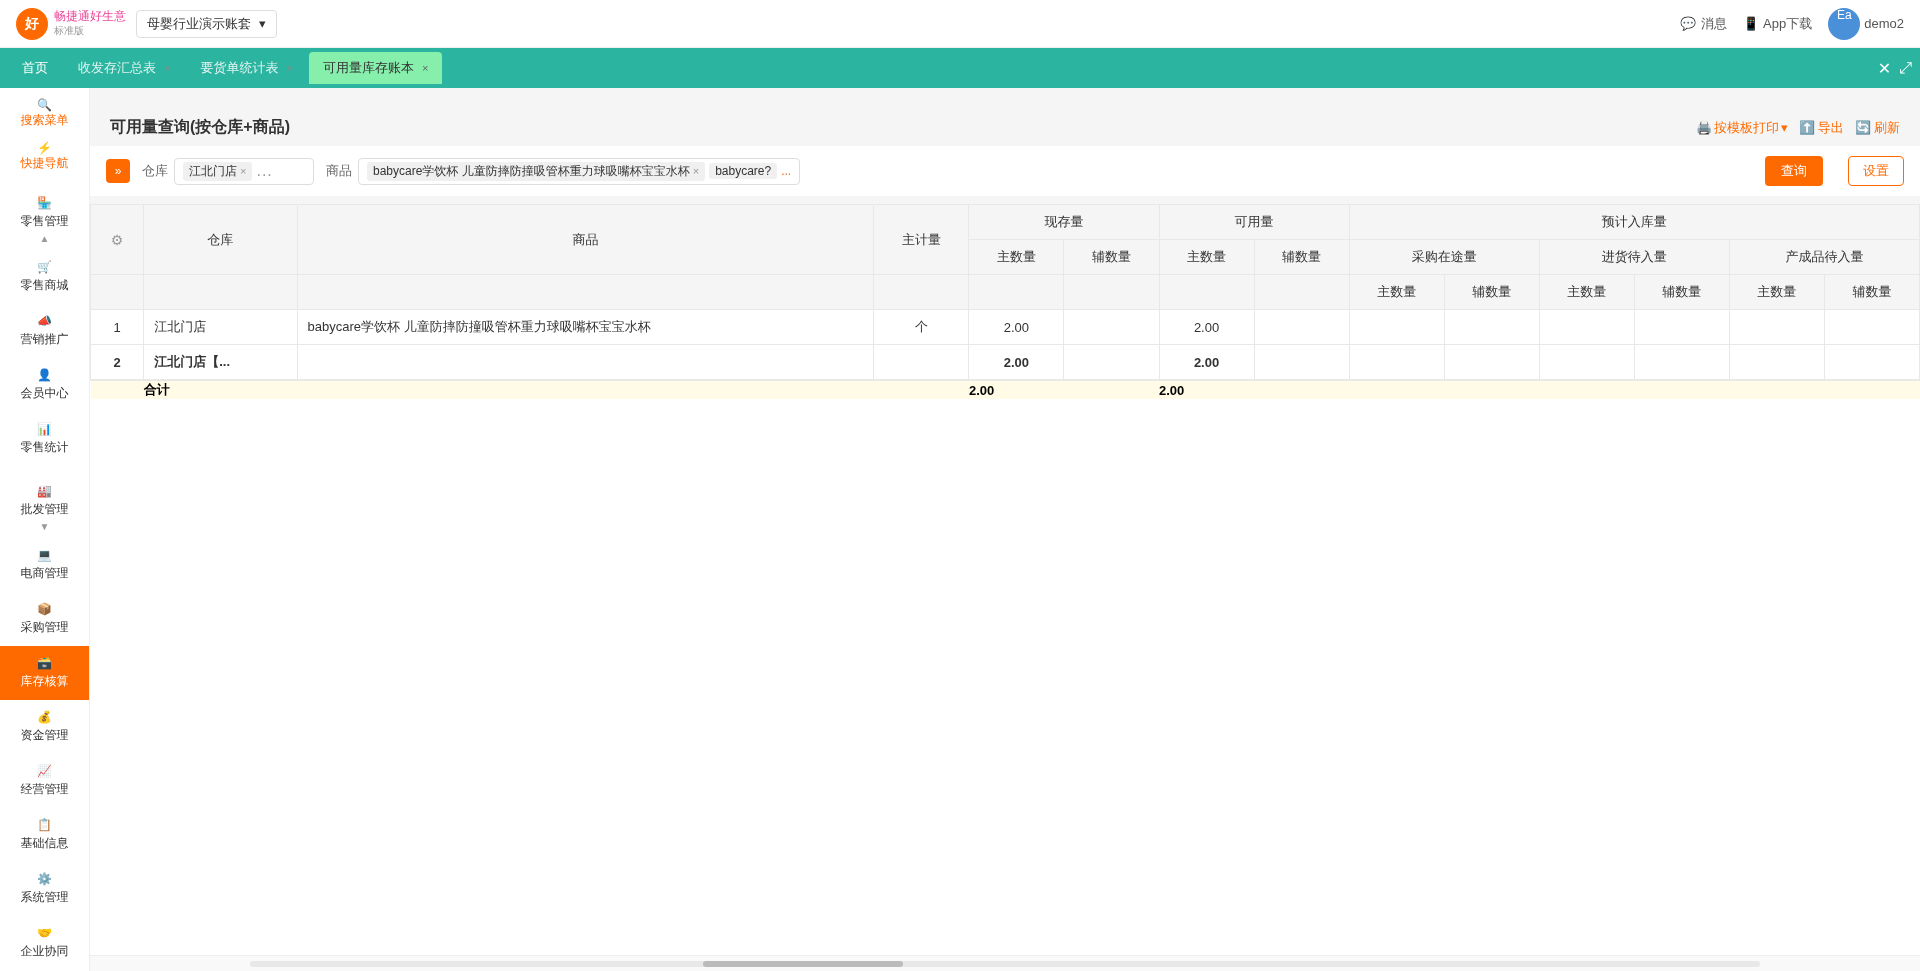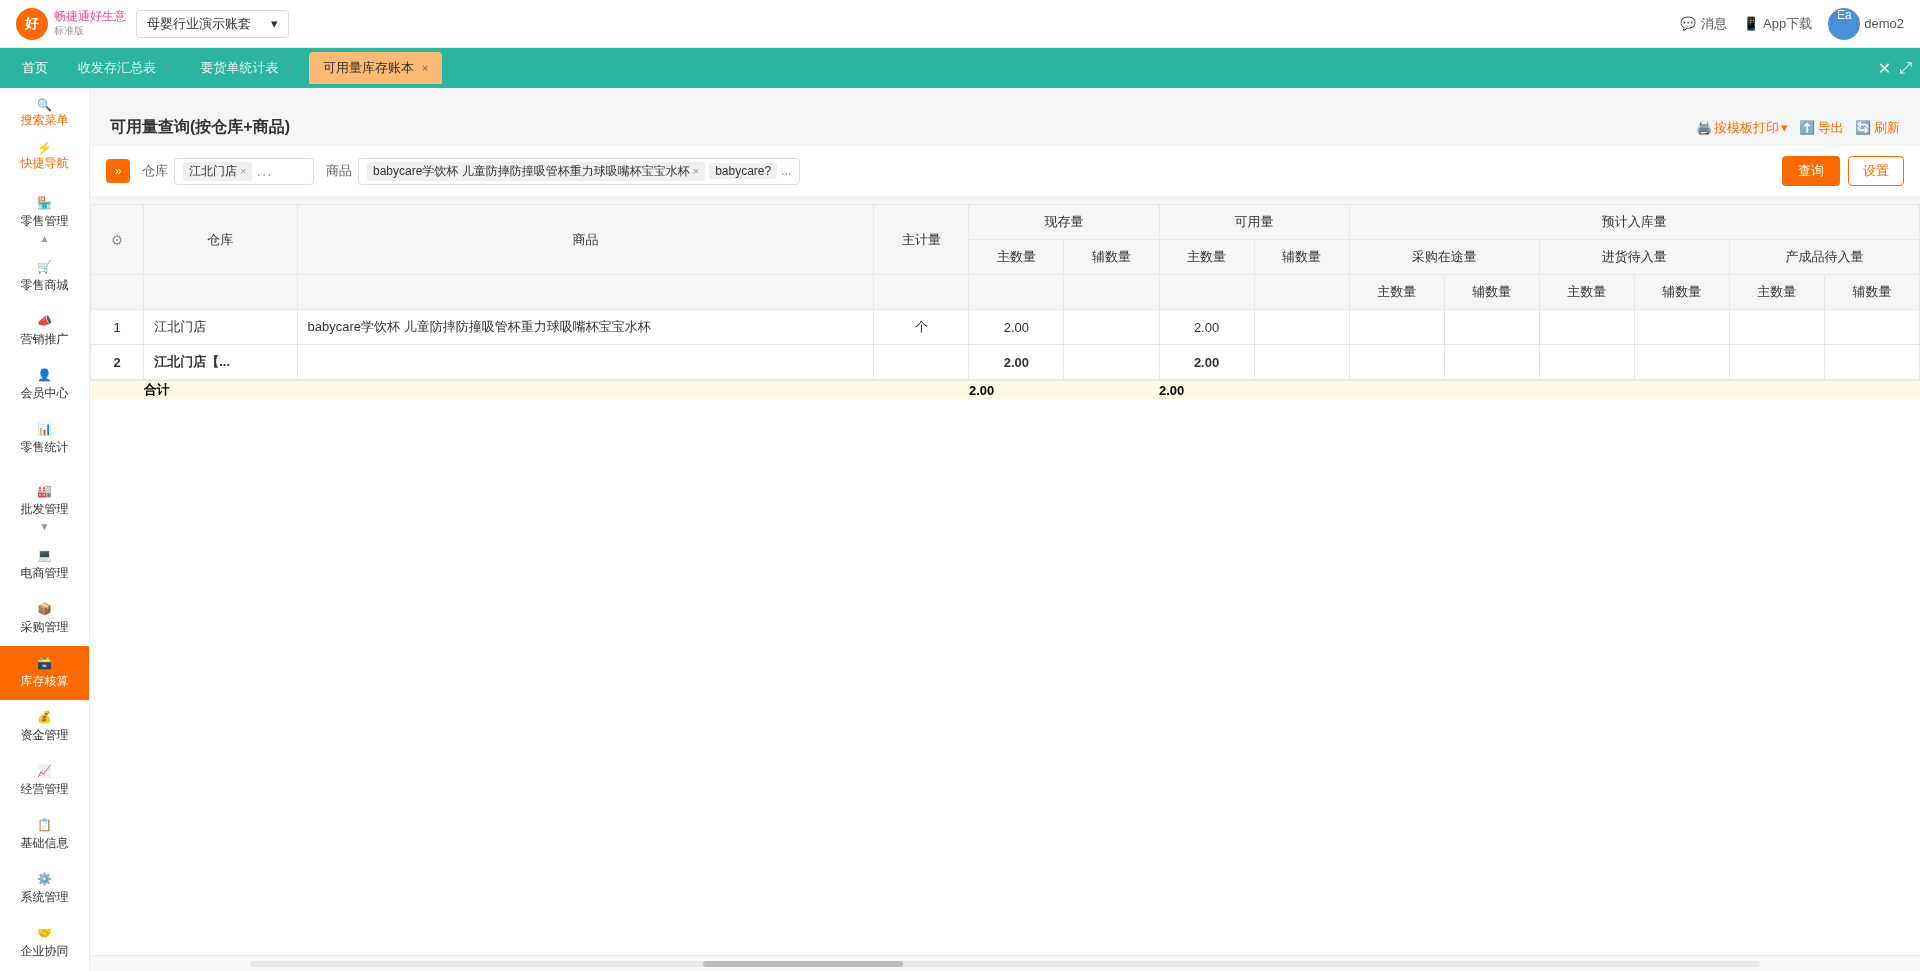--- a/index.html
+++ b/index.html
@@ -15,21 +15,21 @@
       padding: 0 16px;
       border-bottom: 1px solid #eee;
       flex-shrink: 0;
     }
     .top-bar-left { display: flex; align-items: center; gap: 10px; }
     .logo-area { display: flex; align-items: center; gap: 6px; }
     .logo-icon { width: 32px; height: 32px; background: #ff6a00; border-radius: 50%; display: flex; align-items: center; justify-content: center; color: white; font-size: 14px; font-weight: bold; }
     .logo-text { font-size: 12px; color: #ec4899; line-height: 1.3; }
     .logo-sub { font-size: 10px; color: #999; }
     .industry-selector {
-      display: flex; align-items: center; gap: 20px;
+      display: flex; align-items: center; gap: 8px;
       border: 1px solid #ddd; border-radius: 4px;
       padding: 4px 10px; cursor: pointer; color: #333; font-size: 13px;
     }
     .top-bar-right { display: flex; align-items: center; gap: 16px; }
     .top-right-item { display: flex; align-items: center; gap: 4px; color: #555; font-size: 13px; cursor: pointer; }
     .avatar { width: 32px; height: 32px; border-radius: 50%; background: #4a90d9; display: flex; align-items: flex-start; justify-content: center; color: white; font-size: 12px; }
 
     
     .nav-tabs {
       height: 40px;
@@ -42,21 +42,21 @@
     }
     .nav-tab {
       height: 32px;
       padding: 0 14px;
       display: flex; align-items: center; gap: 6px;
       border-radius: 4px 4px 0 0;
       cursor: pointer; font-size: 13px;
       color: rgba(255,255,255,0.85);
       white-space: nowrap;
     }
-    .nav-tab.active { background: #fdba74; color: #333; border-radius: 4px 4px 0 0; }
+    .nav-tab.active { background: #86efac; color: #333; border-radius: 4px 4px 0 0; }
     .nav-tab .close-x { font-size: 11px; color: #888; margin-left: 2px; }
     .nav-tab.active .close-x { color: #666; }
     .nav-tab-home { color: white; }
     .nav-tabs-right { margin-left: auto; display: flex; align-items: center; gap: 8px; }
     .nav-tab-action { color: white; cursor: pointer; font-size: 16px; }
 
     
     .main-layout { display: flex; flex: 1; overflow: hidden; }
     .sidebar {
       width: 90px;
@@ -125,21 +125,21 @@
       border: 1px solid #ddd; border-radius: 4px; padding: 3px 8px;
       min-width: 140px; background: #fff;
     }
     .filter-tag {
       background: #f0f0f0; border-radius: 3px; padding: 1px 6px;
       font-size: 12px; color: #333; display: flex; align-items: center; gap: 3px;
     }
     .filter-tag .tag-close { color: #999; cursor: pointer; font-size: 11px; }
     .filter-more { color: #ff6a00; cursor: pointer; font-size: 12px; }
     .filter-dots { color: #999; cursor: pointer; font-size: 16px; letter-spacing: 1px; }
-    .filter-actions { margin-left: auto; display: flex; gap: 8px; justify-content: flex-end; }
+    .filter-actions { margin-left: auto; display: flex; gap: 25px; justify-content: flex-end; }
     .btn-primary {
       background: #ff6a00; color: white; border: none; border-radius: 4px;
       padding: 6px 16px; cursor: pointer; font-size: 13px;
     }
     .btn-secondary {
       background: white; color: #ff6a00; border: 1px solid #ff6a00; border-radius: 4px;
       padding: 0 14px; cursor: pointer; font-size: 13px;
     }
 
     

